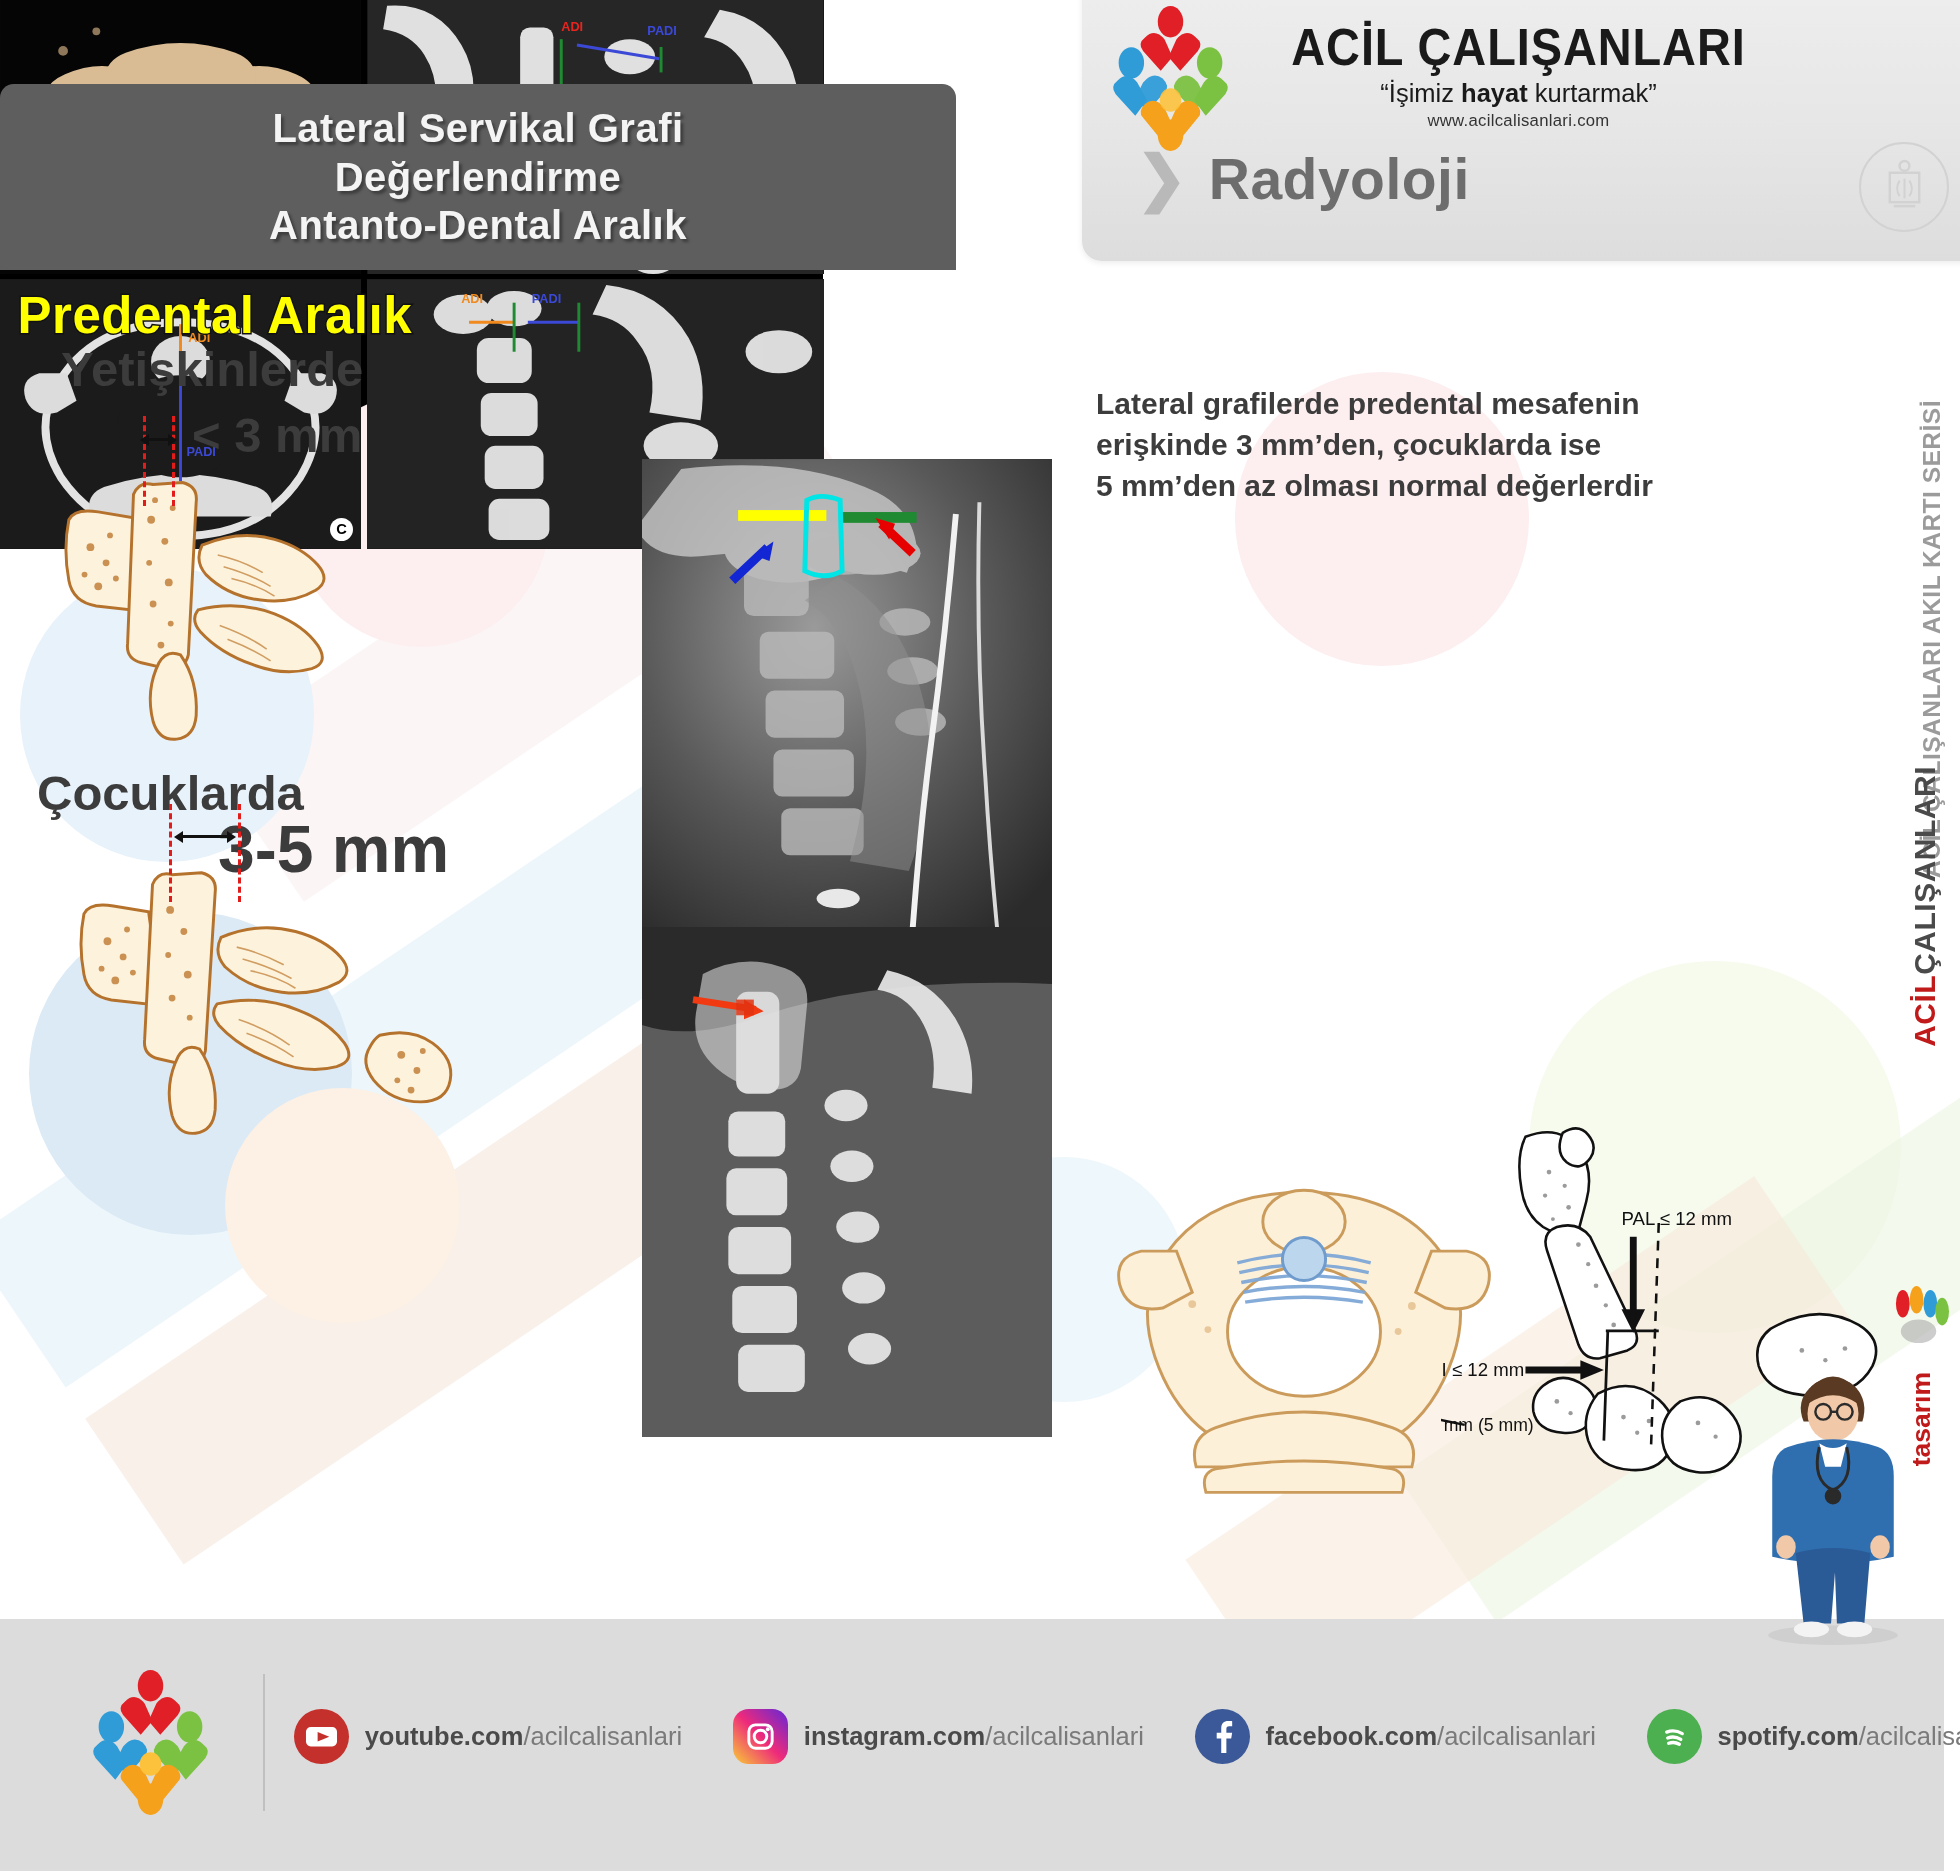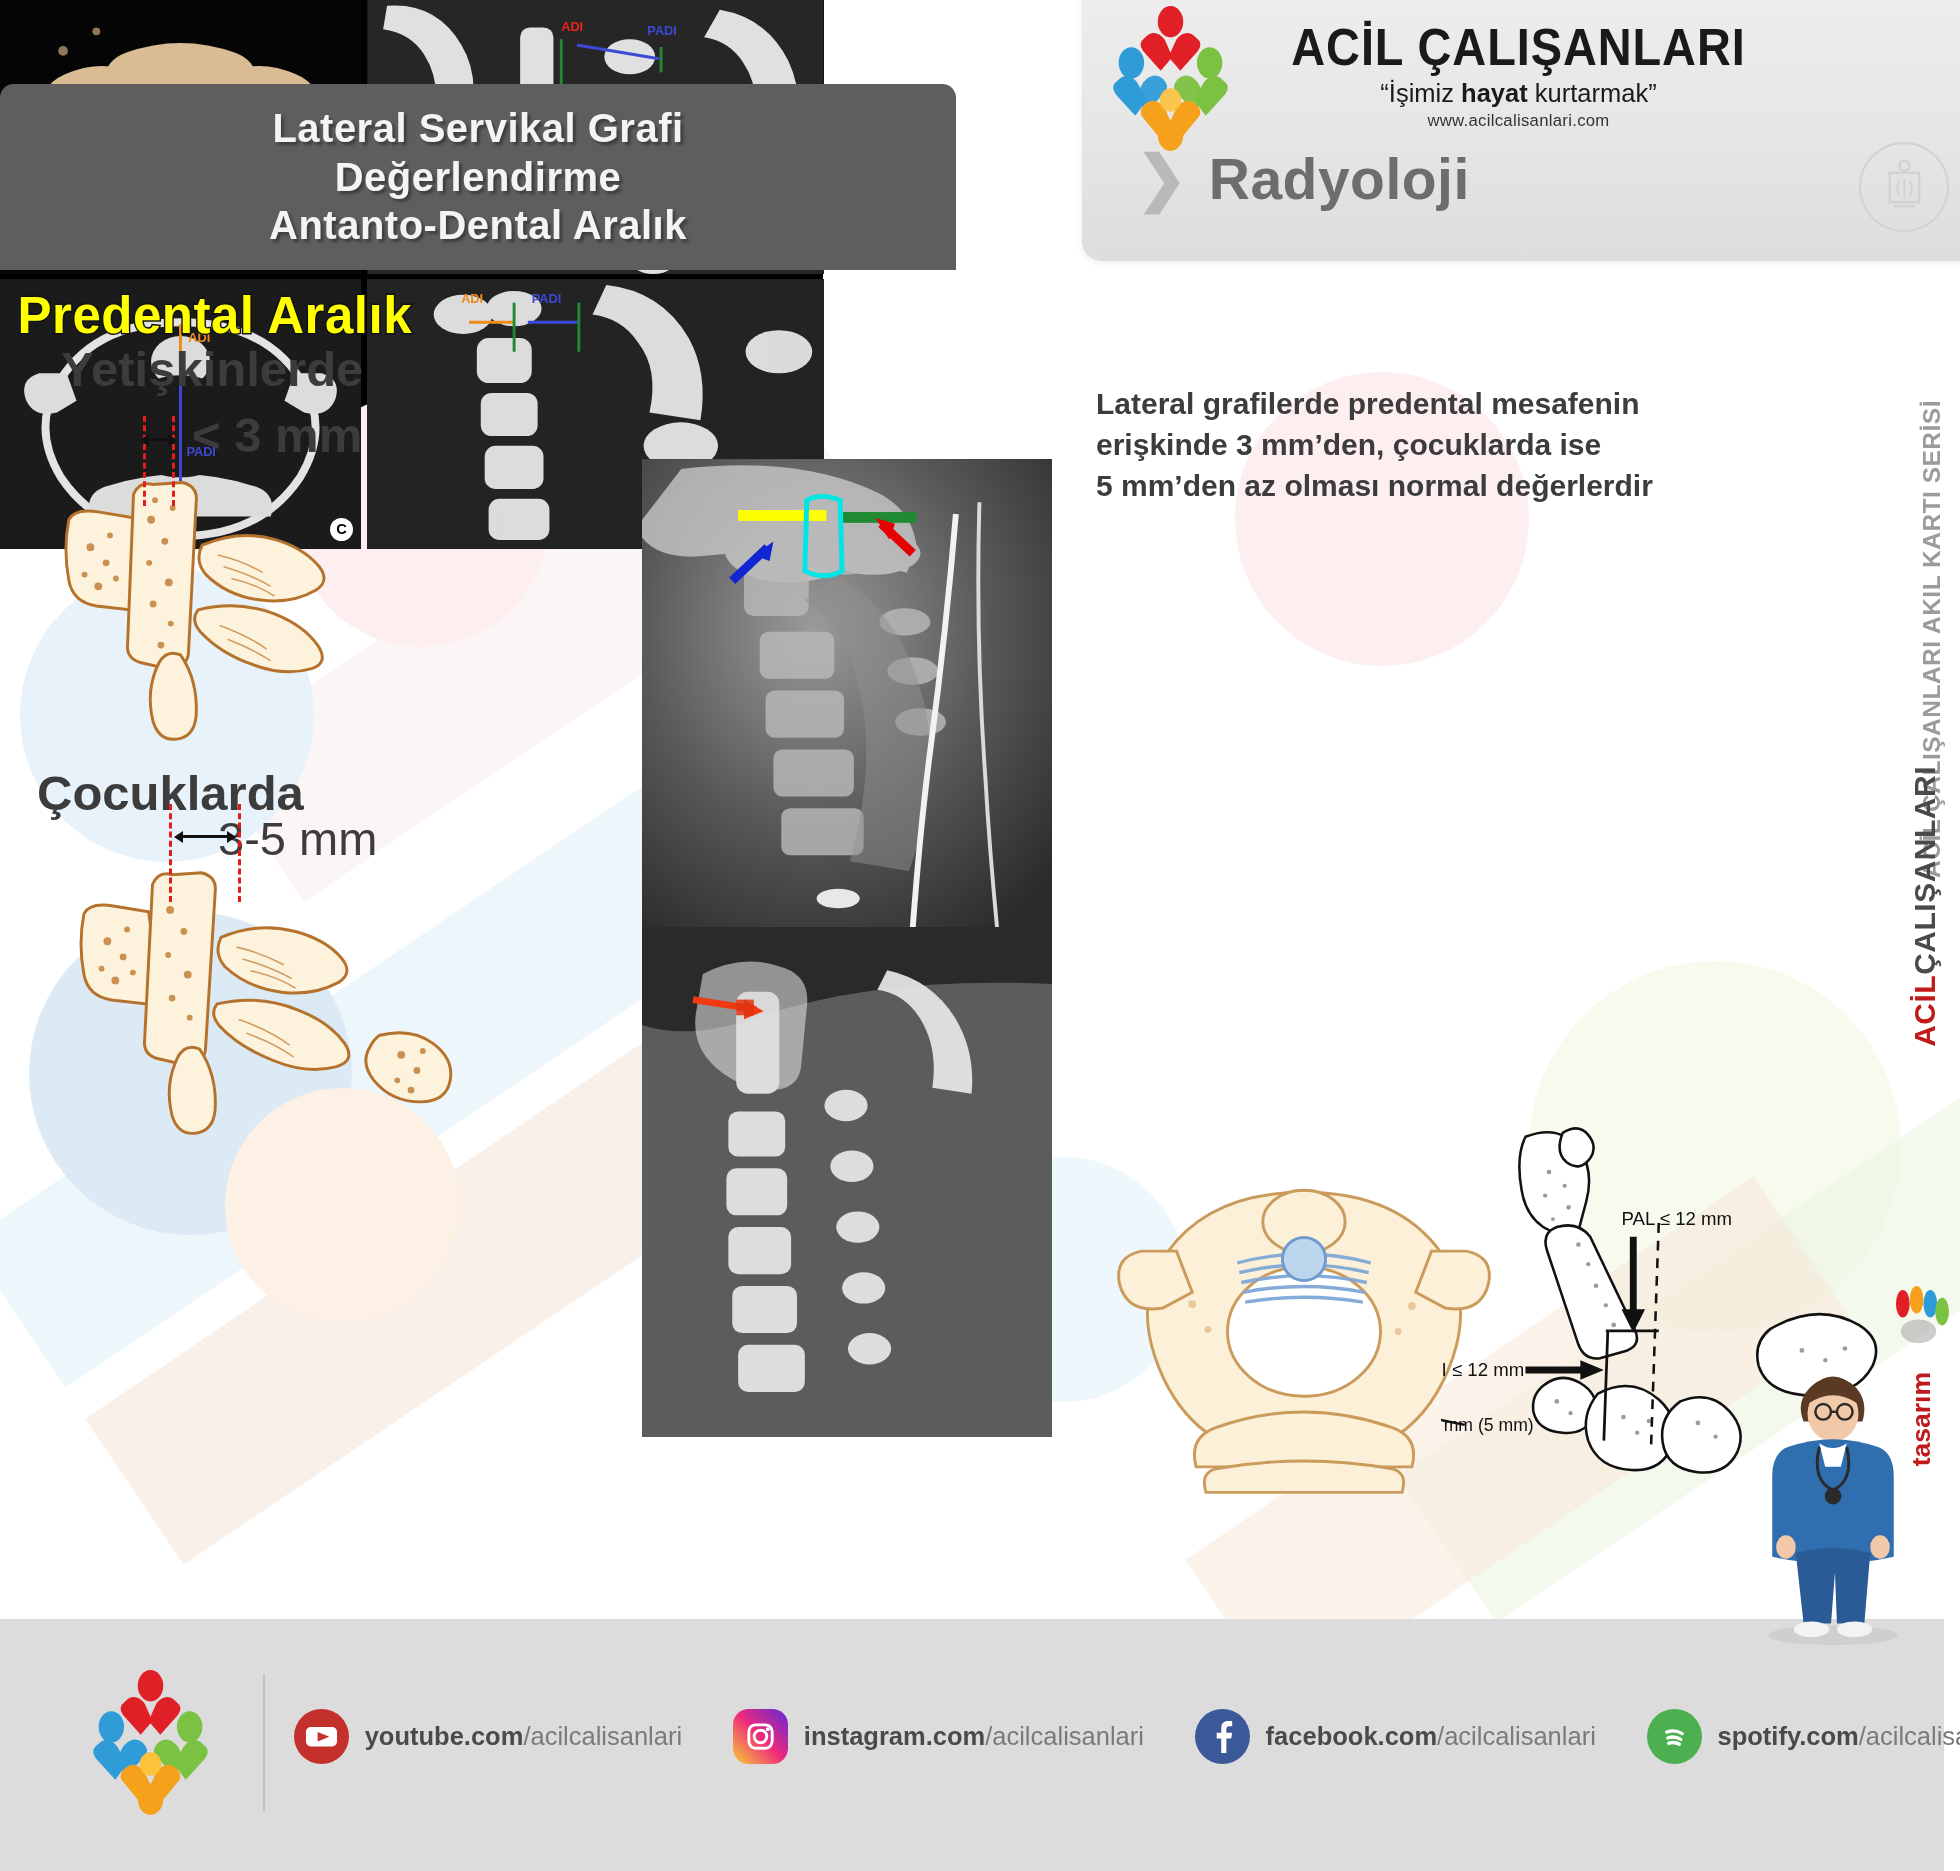--- a/index.html
+++ b/index.html
@@ -84,22 +84,22 @@
   }
   .val-adult {
     position: absolute; left: 192px; top: 407px; font-size: 49px; color: #3c3c3c;
     font-weight: bold; z-index: 7;
   }
   .sub-child {
     position: absolute; left: 37px; top: 765px; font-size: 49px; color: #3c3c3c;
     font-weight: bold; z-index: 7;
   }
   .val-child {
-    position: absolute; left: 218px; top: 811px; font-size: 47px; color: #3c3c3c;
-    font-weight: normal; z-index: 7;
+    position: absolute; left: 218px; top: 811px; font-size: 66px; color: #3c3c3c;
+    font-weight: bold; z-index: 7;
   }
   .meas-marker { position: absolute; z-index: 8; }
   .dashline {
     position: absolute; width: 0; border-left: 3.9px dashed #e21b1b;
   }
   .arrow-h { position: absolute; height: 0; border-top: 3.9px solid #111; }
   .arrow-h::before, .arrow-h::after {
     content: ""; position: absolute; top: -6.9px; width: 0; height: 0;
     border-top: 6.9px solid transparent; border-bottom: 6.9px solid transparent;
   }

